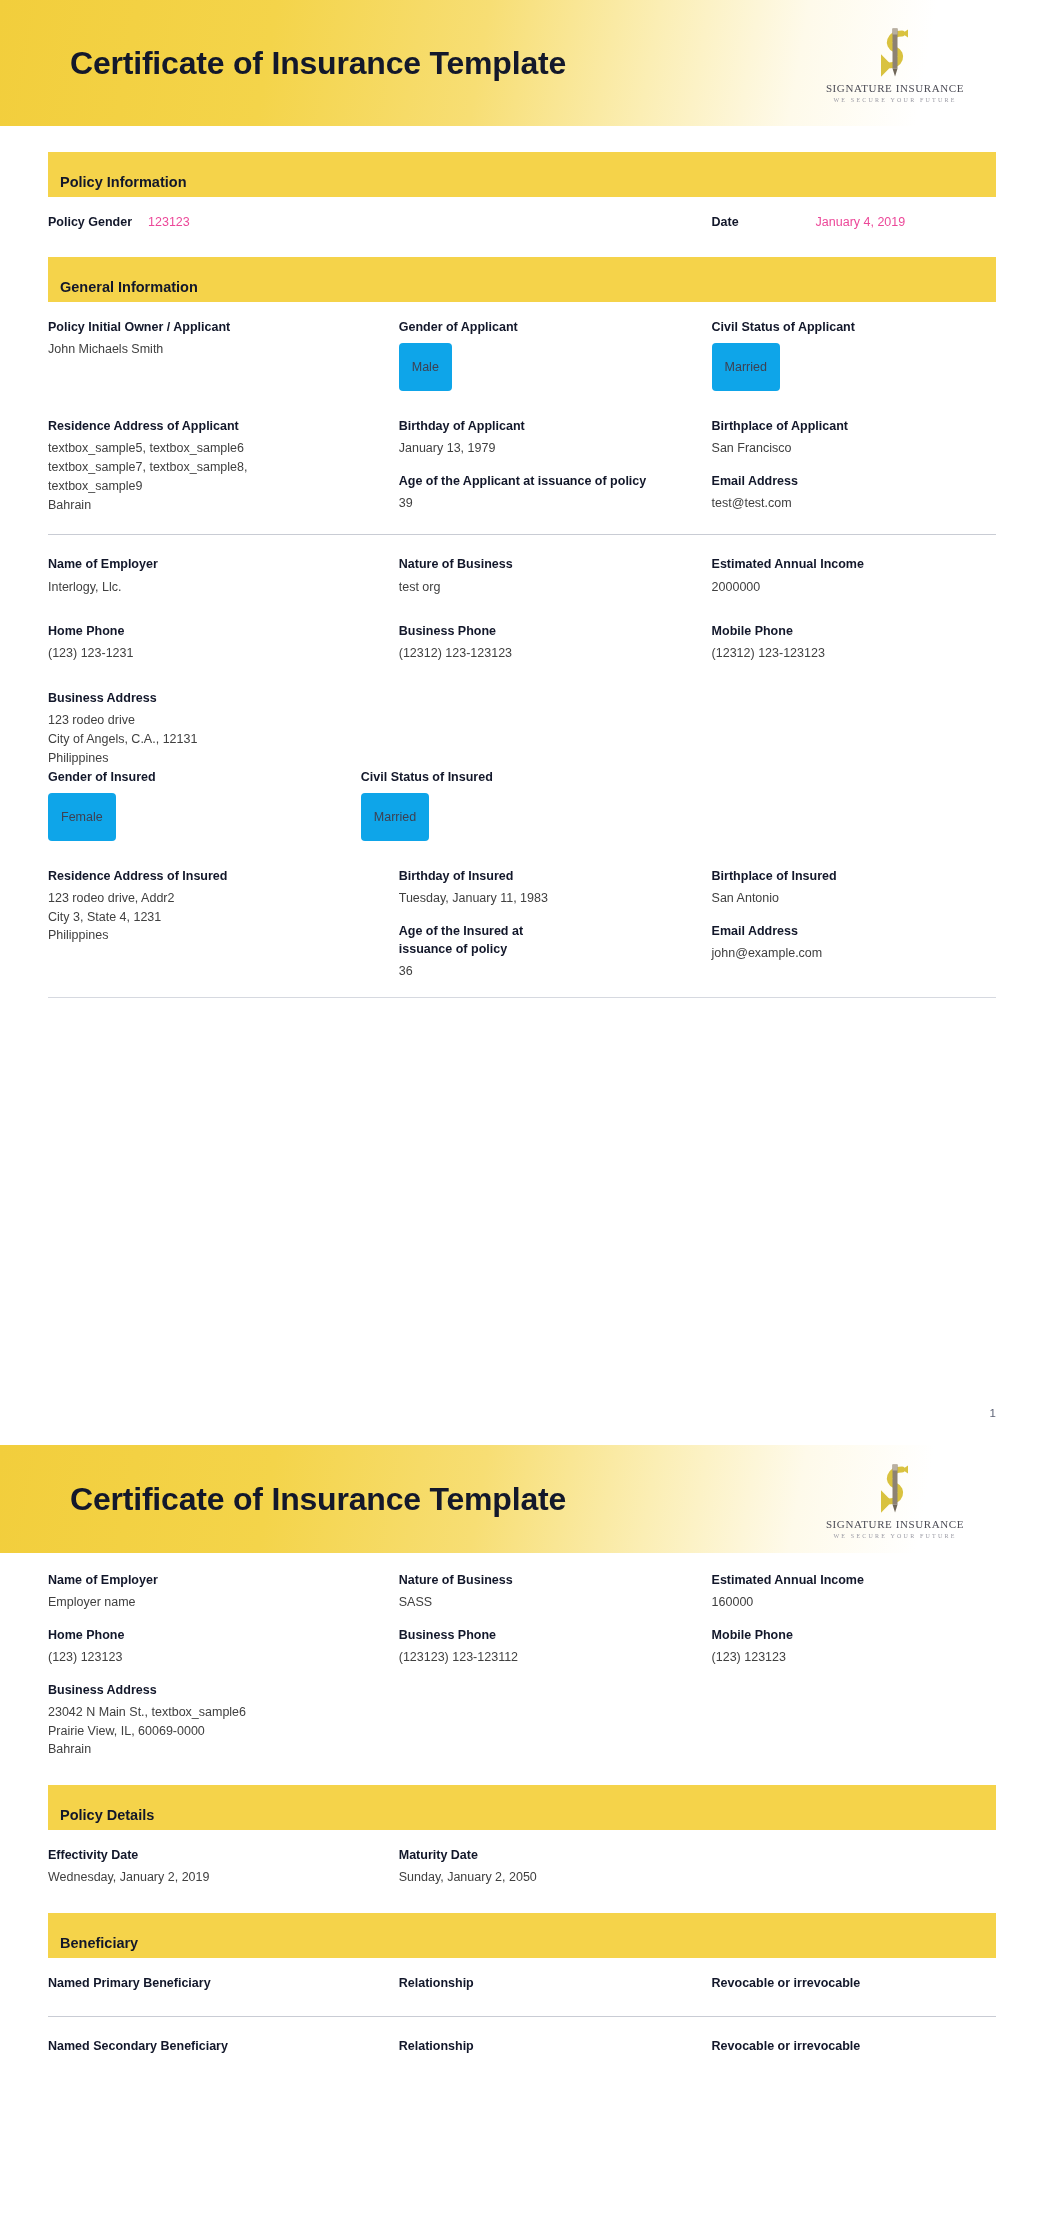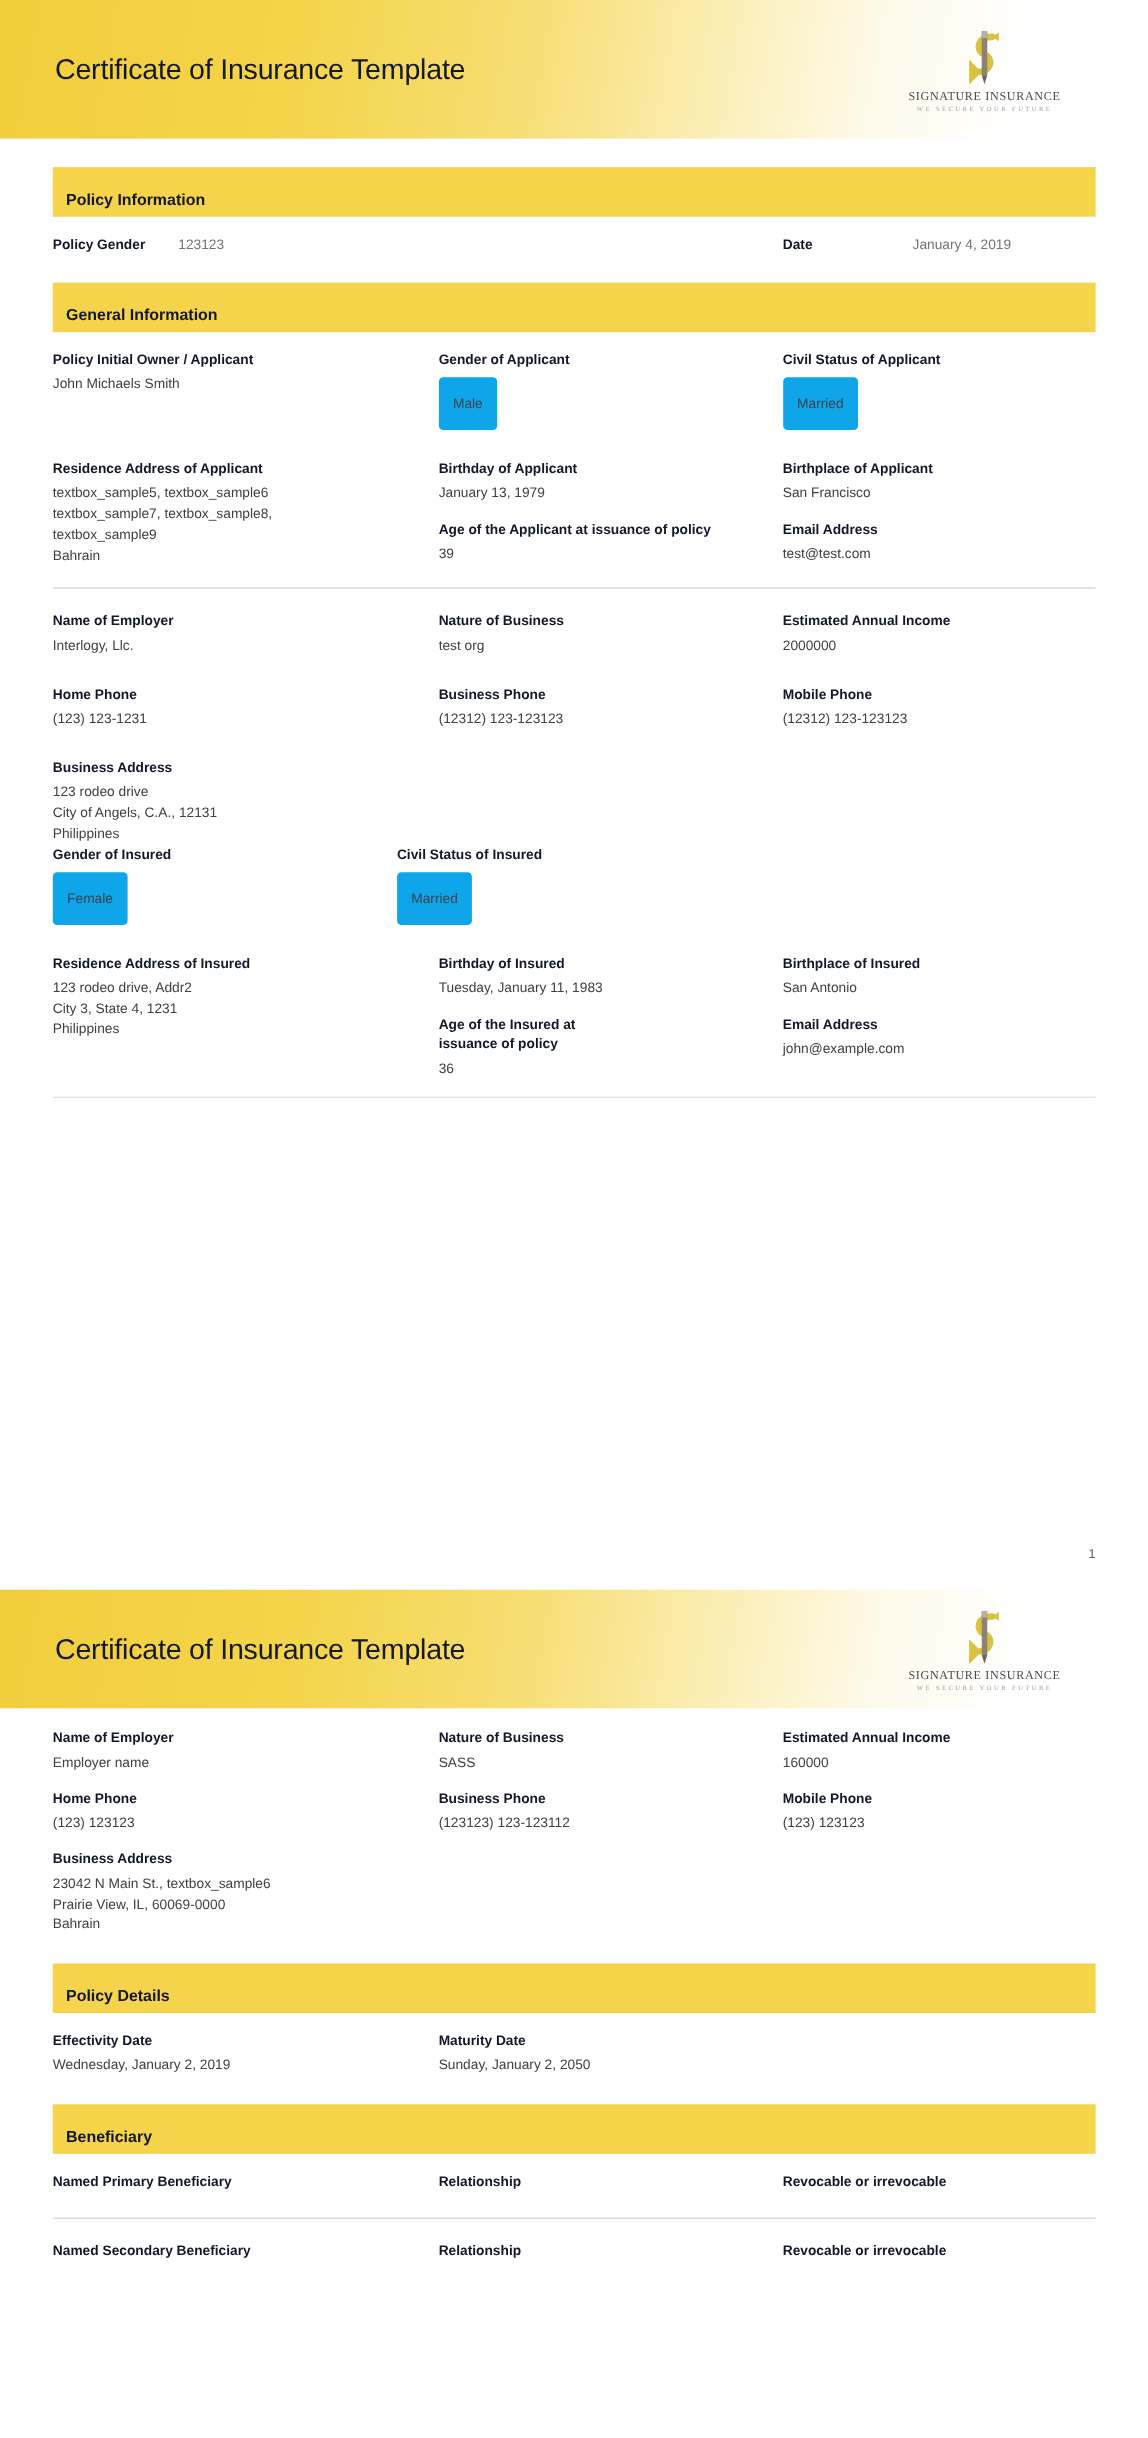--- a/index.html
+++ b/index.html
@@ -27,23 +27,23 @@
         #f7de74 46%,
         #fbeeb4 62%,
         #fefaea 76%,
         #ffffff 88%,
         #ffffff 100%);
     display: flex;
     align-items: center;
   }
   .page-2 .header-band { height: 108px; }
   .header-title {
-    margin-left: 50px;
-    font-size: 26px;
-    font-weight: normal;
+    margin-left: 70px;
+    font-size: 32px;
+    font-weight: bold;
     color: #13182b;
     letter-spacing: -0.2px;
   }
   .logo-block {
     position: absolute;
     right: 64px;
     top: 50%;
     transform: translateY(-50%);
     width: 170px;
     text-align: center;
@@ -100,22 +100,22 @@
   }
   .field-value {
     font-size: 12.5px;
     color: #404040;
     line-height: 1.5;
     margin-top: 4px;
     white-space: pre-line;
   }
   .field-value-inline {
     font-size: 12.5px;
-    color: #737373;
-    margin-left: 30px;
+    color: #ec4899;
+    margin-left: 16px;
   }
   .inline-row { display: flex; align-items: baseline; }
 
   .chip {
     display: inline-block;
     background: #0ea5e9;
     color: #3d4152;
     font-size: 12.5px;
     padding: 17px 13px;
     border-radius: 4px;

